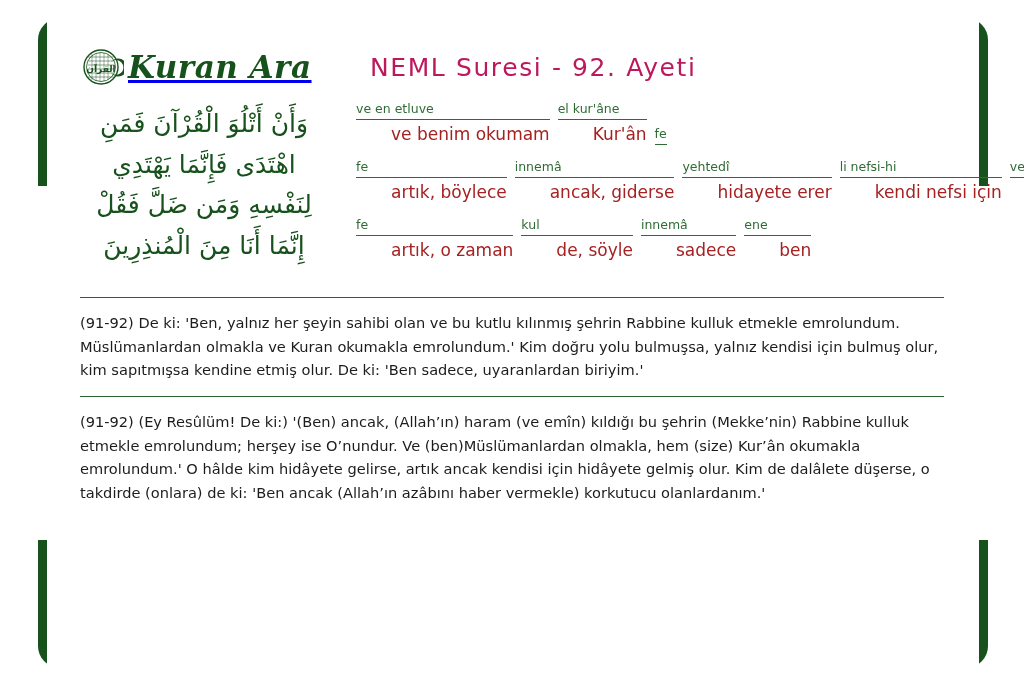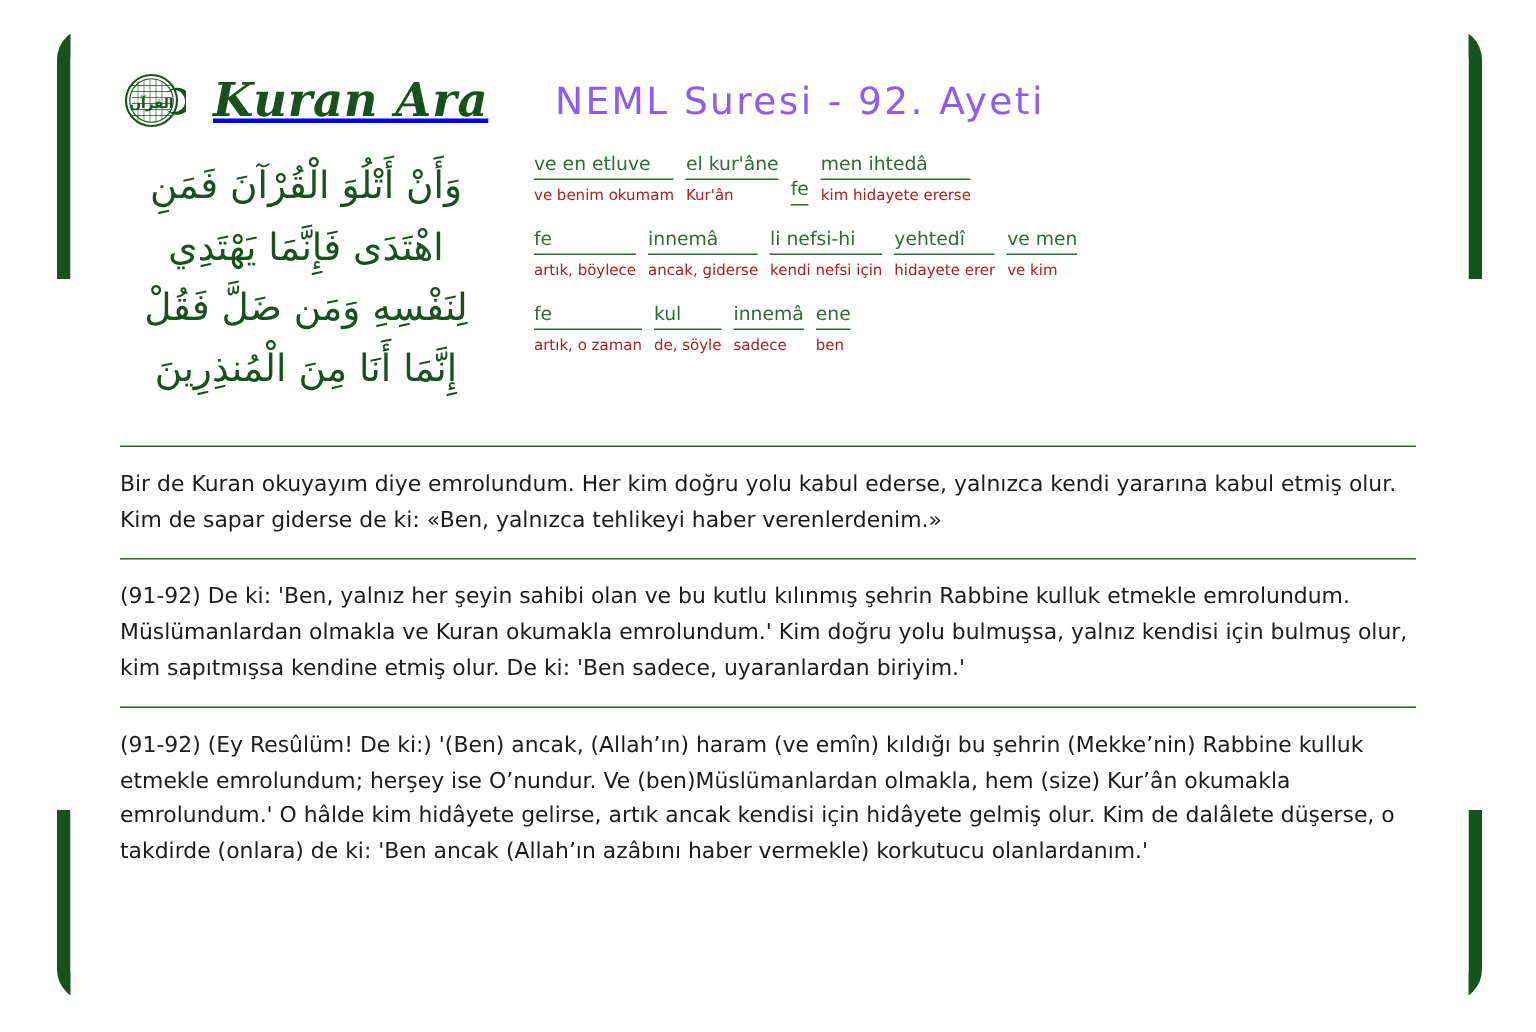--- a/index.html
+++ b/index.html
@@ -80,27 +80,27 @@
     height: 44px;
     flex: 0 0 44px;
   }
   #brand-wordmark {
     font-family: "DejaVu Serif", "Liberation Serif", serif;
     font-size: 31px;
     font-weight: bold;
     font-style: italic;
     color: #17521c;
     letter-spacing: 0.5px;
-    margin-left: 18px;
+    margin-left: 4px;
     white-space: nowrap;
   }
   #page-title {
     font-size: 25px;
     font-weight: 400;
-    color: #8b5cf6;
+    color: #be185d;
     letter-spacing: 1.6px;
     white-space: nowrap;
     margin-left: 20px;
   }
 
   
   #upper {
     position: absolute;
     left: 80px;
     top: 100px;
@@ -138,25 +138,26 @@
   }
   .word-translit {
     font-size: 12.5px;
     color: #2f6b35;
     border-bottom: 1.6px solid #2f6b35;
     padding-bottom: 3px;
     white-space: nowrap;
     line-height: 1.15;
   }
   .word-meaning {
-    font-size: 10px;
+    font-size: 17px;
     color: #a62121;
     padding-top: 5px;
     white-space: nowrap;
     line-height: 1.15;
+    margin-left: 35px;
   }
 
   
   #translations {
     position: absolute;
     left: 80px;
     top: 297px;
     width: 864px;
   }
   .translation-block {
@@ -213,41 +214,37 @@
             <div class="word-translit">ve en etluve</div>
             <div class="word-meaning">ve benim okumam</div>
           </div>
           <div class="word-cell">
             <div class="word-translit">el kur'âne</div>
             <div class="word-meaning">Kur'ân</div>
           </div>
           <div class="word-cell">
             <div class="word-translit">fe</div>
           </div>
-          <div class="word-cell">
-            <div class="word-translit">men ihtedâ</div>
-            <div class="word-meaning">kim hidayete ererse</div>
-          </div>
         </div>
       <div class="word-row">
           <div class="word-cell">
             <div class="word-translit">fe</div>
             <div class="word-meaning">artık, böylece</div>
           </div>
           <div class="word-cell">
             <div class="word-translit">innemâ</div>
             <div class="word-meaning">ancak, giderse</div>
           </div>
           <div class="word-cell">
+            <div class="word-translit">yehtedî</div>
+            <div class="word-meaning">hidayete erer</div>
+          </div>
+          <div class="word-cell">
             <div class="word-translit">li nefsi-hi</div>
             <div class="word-meaning">kendi nefsi için</div>
-          </div>
-          <div class="word-cell">
-            <div class="word-translit">yehtedî</div>
-            <div class="word-meaning">hidayete erer</div>
           </div>
           <div class="word-cell">
             <div class="word-translit">ve men</div>
             <div class="word-meaning">ve kim</div>
           </div>
         </div>
       <div class="word-row">
           <div class="word-cell">
             <div class="word-translit">fe</div>
             <div class="word-meaning">artık, o zaman</div>
@@ -262,23 +259,20 @@
           </div>
           <div class="word-cell">
             <div class="word-translit">ene</div>
             <div class="word-meaning">ben</div>
           </div>
         </div>
     </div>
   </div>
 
   <div id="translations">
-      <div class="translation-block">
-        <p class="translation-text">Bir de Kuran okuyayım diye emrolundum. Her kim doğru yolu kabul ederse, yalnızca kendi yararına kabul etmiş olur. Kim de sapar giderse de ki: «Ben, yalnızca tehlikeyi haber verenlerdenim.»</p>
-      </div>
       <div class="translation-block">
         <p class="translation-text">(91-92) De ki: 'Ben, yalnız her şeyin sahibi olan ve bu kutlu kılınmış şehrin Rabbine kulluk etmekle emrolundum. Müslümanlardan olmakla ve Kuran okumakla emrolundum.' Kim doğru yolu bulmuşsa, yalnız kendisi için bulmuş olur, kim sapıtmışsa kendine etmiş olur. De ki: 'Ben sadece, uyaranlardan biriyim.'</p>
       </div>
       <div class="translation-block">
         <p class="translation-text">(91-92) (Ey Resûlüm! De ki:) '(Ben) ancak, (Allah’ın) haram (ve emîn) kıldığı bu şehrin (Mekke’nin) Rabbine kulluk etmekle emrolundum; herşey ise O’nundur. Ve (ben)Müslümanlardan olmakla, hem (size) Kur’ân okumakla emrolundum.' O hâlde kim hidâyete gelirse, artık ancak kendisi için hidâyete gelmiş olur. Kim de dalâlete düşerse, o takdirde (onlara) de ki: 'Ben ancak (Allah’ın azâbını haber vermekle) korkutucu olanlardanım.'</p>
       </div>
     </div>
 
 </div>
 

